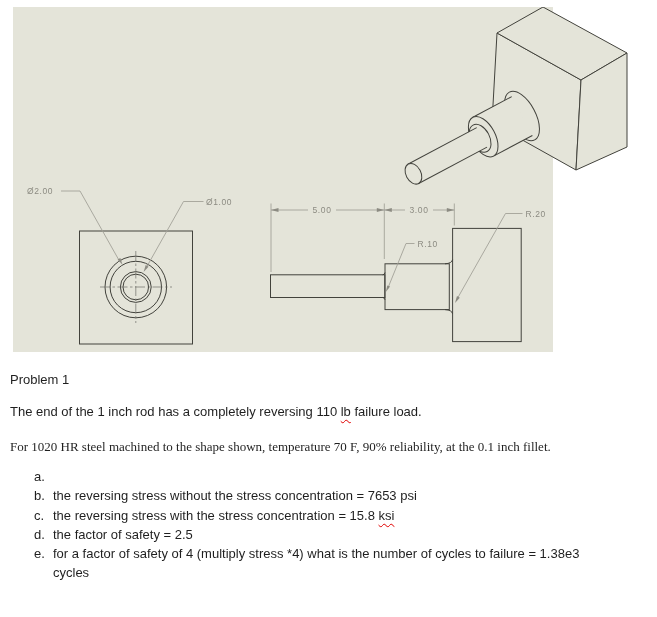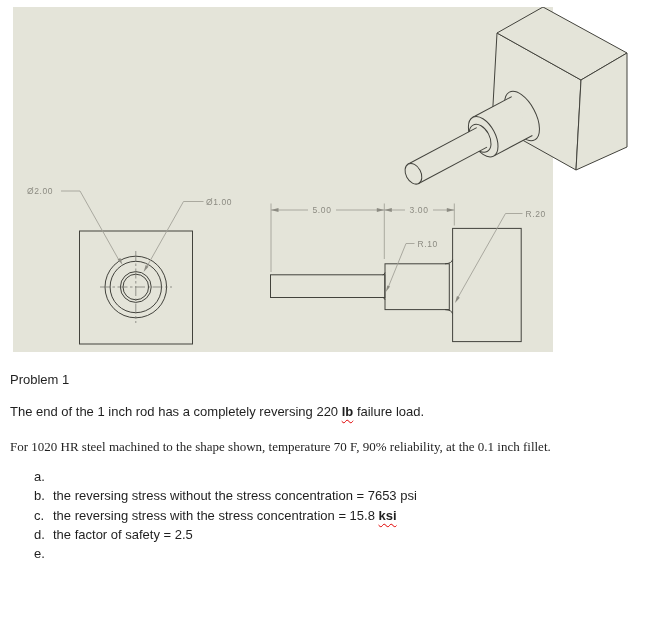--- a/index.html
+++ b/index.html
@@ -30,21 +30,20 @@
   #list{position:absolute;left:0;top:467px;width:657px;}
   .list-item{display:flex;line-height:19.3px;font-size:13px;}
   .list-item .marker{margin-left:34px;width:19px;flex:none;}
   .item-text{white-space:nowrap;}
   .sp{
     text-decoration-line:underline;
     text-decoration-style:wavy;
     text-decoration-color:#e00000;
     text-decoration-thickness:1px;
     text-underline-offset:3px;
-    font-weight:bold;
   }
 </style>
 </head>
 <body>
 
 <div class="drawing">
 <svg viewBox="13 7 627 345">
 
   <g>
     <g>
@@ -138,35 +137,36 @@
       <text class="dimtext" x="525.5" y="217">R.20</text>
       <polyline class="dim" points="522.5,213.5 505.5,213.5 456.5,300"></polyline>
       <polygon class="arrow" points="455,303 457,296.1 459.8,297.7"></polygon>
     </g>
   </g>
 </svg>
 </div>
 
 <div id="paragraphs">
     <div class="para" style="left: 10px; top: 372px;"><span>Problem 1</span></div>
-    <div class="para" style="left: 10px; top: 404px;"><span>The end of the 1 inch rod has a completely reversing 220 </span><span class="sp">lb</span><span> failure load.</span></div>
+    <div class="para" style="left: 10px; top: 404px;"><span>The end of the 1 inch rod has a completely reversing 110 </span><span class="sp">lb</span><span> failure load.</span></div>
     <div class="para" style="left: 10px; top: 439px; font-family: Liberation Serif, serif;"><span>For 1020 HR steel machined to the shape shown, temperature 70 F, 90% reliability, at the 0.1 inch fillet.</span></div>
   </div>
 <div id="list">
     <div class="list-item">
       <span class="marker">a.</span>
     </div>
     <div class="list-item">
       <span class="marker">b.</span>
       <div class="item-text"><span>the reversing stress without the stress concentration = 7653 psi</span></div>
     </div>
     <div class="list-item">
       <span class="marker">c.</span>
       <div class="item-text"><span>the reversing stress with the stress concentration = 15.8 </span><span class="sp">ksi</span></div>
     </div>
     <div class="list-item">
       <span class="marker">d.</span>
       <div class="item-text"><span>the factor of safety = 2.5</span></div>
     </div>
     <div class="list-item">
       <span class="marker">e.</span>
+      <div class="item-text"><span>for a factor of safety of 4 (multiply stress *4) what is the number of cycles to failure = 1.38e3</span><br><span>cycles</span></div>
     </div>
   </div>
 
 </body></html>

